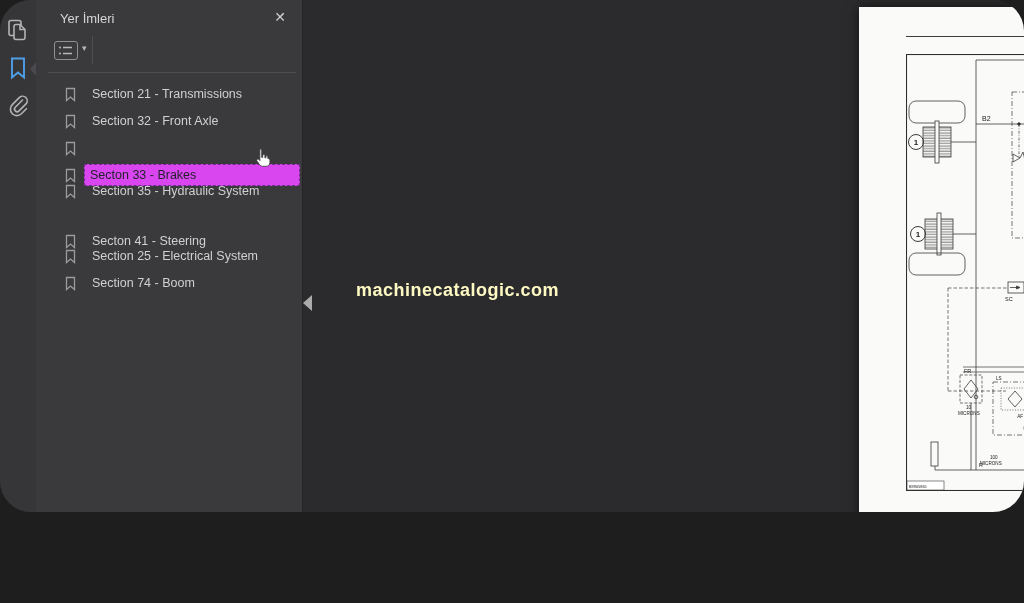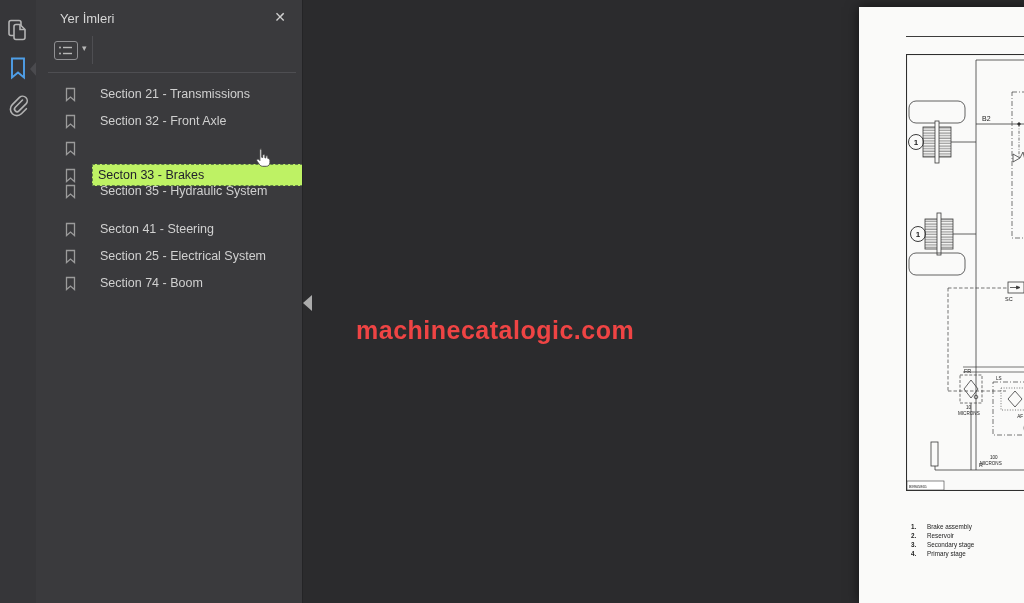--- a/index.html
+++ b/index.html
@@ -1,38 +1,38 @@
 <!DOCTYPE html>
 <html><head>
 <meta charset="utf-8">
 <style>
   html,body{margin:0;padding:0;background:#1e1e1f;}
-  #app{position:relative;width:1024px;height:603px;overflow:hidden;
-       font-family:"Liberation Sans",sans-serif;background:#2b2b2d;}
+  #app{position:relative;width:1024px;height:512px;overflow:hidden;
+       font-family:"Liberation Sans",sans-serif;background:#2b2b2d;border-radius:31px;}
 
   
   #iconstrip{position:absolute;left:0;top:0;width:36px;height:603px;background:#363639;border-right:1px solid #2a2a2c;}
   .strip-icon{position:absolute;left:7px;width:22px;height:24px;cursor:pointer;}
   #notch{position:absolute;left:30px;top:61px;width:0;height:0;
          border-top:8px solid transparent;border-bottom:8px solid transparent;border-right:7px solid #4a4a4e;}
 
   
   #panel{position:absolute;left:36px;top:0;width:266px;height:603px;background:#3a3a3d;}
   #panel-title{position:absolute;left:24px;top:11px;font-size:13px;color:#d6d6d6;}
   #panel-close{position:absolute;right:16px;top:9px;font-size:14px;color:#cfcfcf;cursor:pointer;}
   #opts-btn{position:absolute;left:18px;top:40px;width:42px;height:20px;cursor:pointer;}
   #opts-box{position:absolute;left:0;top:1px;width:22px;height:17px;border:1px solid #909093;border-radius:3px;}
   #opts-caret{position:absolute;left:28px;top:3px;font-size:9px;color:#b7b7b7;}
   #opts-divider{position:absolute;left:56px;top:36px;width:1px;height:28px;background:#4e4e52;}
   #panel-sep{position:absolute;left:12px;top:72px;width:248px;height:1px;background:#4e4e52;}
   .bm-row{position:absolute;left:0;width:266px;height:27px;display:flex;align-items:center;cursor:pointer;}
   .bm-glyph{position:absolute;left:28px;top:6px;}
   .bm-label{position:absolute;left:50px;top:2px;height:22px;line-height:22px;font-size:12.5px;color:#d0d0d0;
-            padding:0 6px;white-space:nowrap;margin-left:8px;}
-  .bm-row.selected .bm-label{left:48px;width:204px;background:#bef264;color:#22222c;
+            padding:0 6px;white-space:nowrap;}
+  .bm-row.selected .bm-label{left:48px;width:204px;background:#d946ef;color:#22222c;
             outline:1px dashed rgba(20,30,50,.55);outline-offset:-1px;}
 
   
   #viewer{position:absolute;left:302px;top:0;width:722px;height:603px;background:#2b2b2d;border-left:1px solid #242426;}
   #collapse{position:absolute;left:303px;top:295px;width:0;height:0;cursor:pointer;
             border-top:8px solid transparent;border-bottom:8px solid transparent;border-right:9px solid #ababab;}
   #page{position:absolute;left:556px;top:7px;width:462px;height:596px;background:#fafaf9;
         box-shadow:0 0 12px rgba(0,0,0,.6);color:#1f1f1f;}
   #page-header{position:absolute;left:47px;top:17px;width:368px;text-align:center;
                font-size:8px;letter-spacing:.2px;color:#222;}
@@ -40,22 +40,22 @@
   #schematic{position:absolute;left:47px;top:47px;}
   #fig-num{position:absolute;left:47px;top:483px;width:368px;text-align:right;font-size:7.5px;color:#222;}
   #caption{position:absolute;left:47px;top:502px;width:368px;}
   #caption-title{text-align:center;font-weight:bold;font-size:6.6px;color:#111;}
   #caption-cols{position:relative;margin-top:6px;display:flex;}
   .cap-col{font-size:6.3px;line-height:9px;color:#222;}
   .cap-col.c1{margin-left:5px;width:170px;}
   .cap-num{display:inline-block;width:16px;font-weight:bold;}
   #page-num{position:absolute;left:47px;top:568px;width:368px;text-align:center;font-weight:bold;font-size:7.2px;color:#111;}
 
-  #watermark{position:absolute;left:356px;top:280px;z-index:60;font-size:25px;font-weight:bold;
-             color:#ef4444;letter-spacing:.5px;margin-top:36px;}
+  #watermark{position:absolute;left:356px;top:280px;z-index:60;font-size:18px;font-weight:bold;
+             color:#fef9c3;letter-spacing:.5px;}
   #cursor-hand{position:absolute;left:254px;top:147px;z-index:70;}
 
   svg text{font-family:"Liberation Sans",sans-serif;fill:#222;}
 </style>
 </head>
 <body>
 
 <div id="app">
 
   <div id="iconstrip">
@@ -119,21 +119,21 @@
             <path d="M2.5 1.5 h8 v12 l-4 -3.4 -4 3.4 z" fill="none" stroke="#9b9b9b" stroke-width="1.3"></path>
           </svg></span>
       <span class="bm-label">Secton 33 - Brakes</span>
     </div>
     <div class="bm-row" style="top:178px">
       <span class="bm-glyph"><svg width="13" height="15" viewBox="0 0 13 15">
             <path d="M2.5 1.5 h8 v12 l-4 -3.4 -4 3.4 z" fill="none" stroke="#9b9b9b" stroke-width="1.3"></path>
           </svg></span>
       <span class="bm-label">Section 35 - Hydraulic System</span>
     </div>
-    <div class="bm-row" style="top:216px">
+    <div class="bm-row" style="top:228px">
       <span class="bm-glyph"><svg width="13" height="15" viewBox="0 0 13 15">
             <path d="M2.5 1.5 h8 v12 l-4 -3.4 -4 3.4 z" fill="none" stroke="#9b9b9b" stroke-width="1.3"></path>
           </svg></span>
       <span class="bm-label">Secton 41 - Steering</span>
     </div>
     <div class="bm-row" style="top:243px">
       <span class="bm-glyph"><svg width="13" height="15" viewBox="0 0 13 15">
             <path d="M2.5 1.5 h8 v12 l-4 -3.4 -4 3.4 z" fill="none" stroke="#9b9b9b" stroke-width="1.3"></path>
           </svg></span>
       <span class="bm-label">Section 25 - Electrical System</span>

